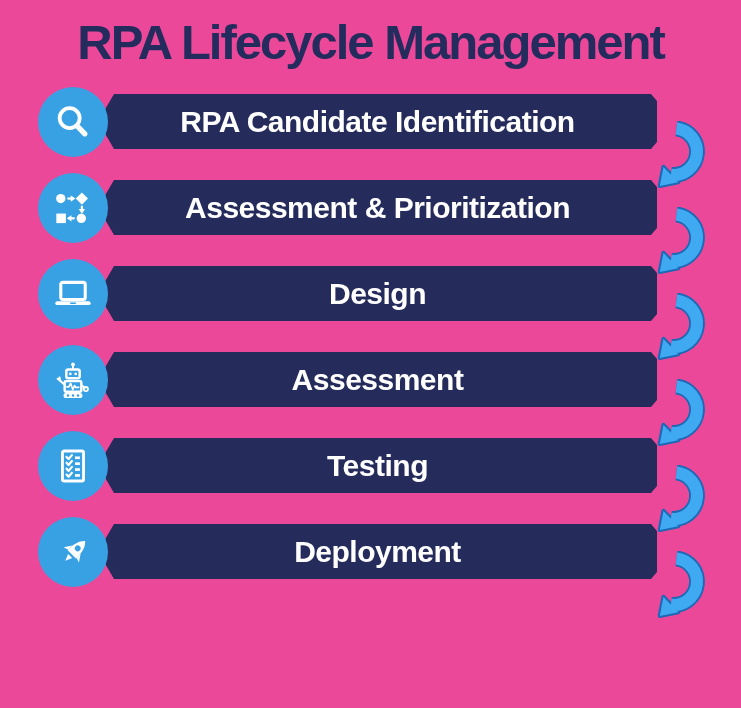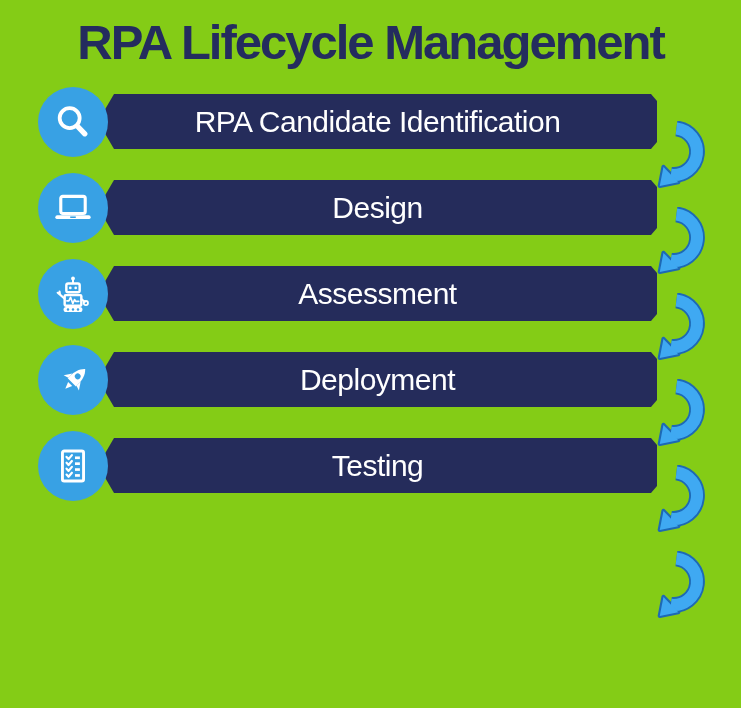--- a/index.html
+++ b/index.html
@@ -3,21 +3,21 @@
 <meta charset="utf-8">
 <style>
   * { margin: 0; padding: 0; box-sizing: border-box; }
   html, body { background: #ffffff; }
   body { font-family: "Liberation Sans", sans-serif; }
 
   .stage {
     position: relative;
     width: 741px;
     height: 708px;
-    background: #84cc16;
+    background: #ec4899;
     overflow: hidden;
   }
 
   .title {
     position: absolute;
     top: 14px;
     left: 0;
     width: 741px;
     text-align: center;
     font-size: 49px;
@@ -49,21 +49,21 @@
                        100% calc(100% - 7px), calc(100% - 6px) 100%,
                        16px 100%, 0 50%);
     display: flex;
     align-items: center;
     justify-content: center;
   }
 
   .banner .label {
     color: #ffffff;
     font-size: 30px;
-    font-weight: 400;
+    font-weight: 700;
     letter-spacing: -0.5px;
     white-space: nowrap;
   }
 
   .badge {
     position: absolute;
     left: 0;
     top: -7.5px;
     width: 70px;
     height: 70px;
@@ -98,20 +98,39 @@
         <span class="label">RPA Candidate Identification</span>
       </div>
       <div class="badge">
         <svg viewBox="0 0 36 36">
           <circle cx="15" cy="14.5" r="9" fill="none" stroke="#fff" stroke-width="3.4"></circle>
           <line x1="21.8" y1="21.6" x2="28.6" y2="28.6" stroke="#fff" stroke-width="4.8" stroke-linecap="round"></line>
         </svg>
       </div>
     </div>
 
+    <div class="row">
+      <div class="banner">
+        <span class="label">Assessment &amp; Prioritization</span>
+      </div>
+      <div class="badge">
+        <svg viewBox="0 0 36 36">
+          <circle cx="7" cy="9.5" r="4.2" fill="#fff"></circle>
+          <line x1="13" y1="9.5" x2="16.5" y2="9.5" stroke="#fff" stroke-width="2"></line>
+          <path d="M16,6.7 L20.2,9.5 L16,12.3 Z" fill="#fff"></path>
+          <path d="M26,4 L31.5,9.5 L26,15 L20.5,9.5 Z" fill="#fff"></path>
+          <line x1="26" y1="16" x2="26" y2="19.5" stroke="#fff" stroke-width="2"></line>
+          <path d="M23.2,19 L26,23.3 L28.8,19 Z" fill="#fff"></path>
+          <rect x="3" y="23" width="8.6" height="8.6" fill="#fff"></rect>
+          <line x1="19.5" y1="27.3" x2="16" y2="27.3" stroke="#fff" stroke-width="2"></line>
+          <path d="M16.6,24.5 L12.4,27.3 L16.6,30.1 Z" fill="#fff"></path>
+          <circle cx="25.5" cy="27.3" r="4.2" fill="#fff"></circle>
+        </svg>
+      </div>
+    </div>
 
     <div class="row">
       <div class="banner">
         <span class="label">Design</span>
       </div>
       <div class="badge">
         <svg viewBox="0 0 36 36">
           <rect x="7" y="7.5" width="22" height="15.5" rx="1.8" fill="none" stroke="#fff" stroke-width="2.8"></rect>
           <line x1="3.8" y1="26.3" x2="32.2" y2="26.3" stroke="#fff" stroke-width="3.4" stroke-linecap="round"></line>
           <line x1="15.5" y1="26.3" x2="20.5" y2="26.3" stroke="#38A1E4" stroke-width="1.4"></line>
@@ -138,54 +157,54 @@
           <rect x="9.5" y="29.6" width="17" height="4.6" rx="2.3" fill="#fff"></rect>
           <circle cx="13.5" cy="31.9" r="1.1" fill="#38A1E4"></circle>
           <circle cx="18" cy="31.9" r="1.1" fill="#38A1E4"></circle>
           <circle cx="22.5" cy="31.9" r="1.1" fill="#38A1E4"></circle>
         </svg>
       </div>
     </div>
 
     <div class="row">
       <div class="banner">
-        <span class="label">Deployment</span>
-      </div>
-      <div class="badge">
-        <svg viewBox="0 0 36 36">
-          <g transform="rotate(45 18 19)">
-            <path d="M18,3.5 C21.8,7 23.2,12 23.2,17.5 L23.2,20.5 L12.8,20.5 L12.8,17.5 C12.8,12 14.2,7 18,3.5 Z" fill="#fff"></path>
-            <circle cx="18" cy="13" r="2.6" fill="#38A1E4"></circle>
-            <path d="M12.8,14.5 L8.3,21.2 L12.8,19.8 Z" fill="#fff"></path>
-            <path d="M23.2,14.5 L27.7,21.2 L23.2,19.8 Z" fill="#fff"></path>
-            <path d="M15.4,22.6 L18,28.8 L20.6,22.6 Z" fill="#fff"></path>
-          </g>
-        </svg>
-      </div>
-    </div>
-
-    <div class="row">
-      <div class="banner">
         <span class="label">Testing</span>
       </div>
       <div class="badge">
         <svg viewBox="0 0 36 36">
           <rect x="8.5" y="4.5" width="19" height="27" rx="1.6" fill="none" stroke="#fff" stroke-width="2.6"></rect>
           <path d="M12.2,9.8 l1.8,2 l3,-3.6" fill="none" stroke="#fff" stroke-width="2" stroke-linecap="round" stroke-linejoin="round"></path>
           <line x1="19.8" y1="10.6" x2="24.2" y2="10.6" stroke="#fff" stroke-width="2.4"></line>
           <path d="M12.2,15.1 l1.8,2 l3,-3.6" fill="none" stroke="#fff" stroke-width="2" stroke-linecap="round" stroke-linejoin="round"></path>
           <line x1="19.8" y1="15.9" x2="24.2" y2="15.9" stroke="#fff" stroke-width="2.4"></line>
           <path d="M12.2,20.4 l1.8,2 l3,-3.6" fill="none" stroke="#fff" stroke-width="2" stroke-linecap="round" stroke-linejoin="round"></path>
           <line x1="19.8" y1="21.2" x2="24.2" y2="21.2" stroke="#fff" stroke-width="2.4"></line>
           <path d="M12.2,25.7 l1.8,2 l3,-3.6" fill="none" stroke="#fff" stroke-width="2" stroke-linecap="round" stroke-linejoin="round"></path>
           <line x1="19.8" y1="26.5" x2="24.2" y2="26.5" stroke="#fff" stroke-width="2.4"></line>
         </svg>
       </div>
     </div>
 
+    <div class="row">
+      <div class="banner">
+        <span class="label">Deployment</span>
+      </div>
+      <div class="badge">
+        <svg viewBox="0 0 36 36">
+          <g transform="rotate(45 18 19)">
+            <path d="M18,3.5 C21.8,7 23.2,12 23.2,17.5 L23.2,20.5 L12.8,20.5 L12.8,17.5 C12.8,12 14.2,7 18,3.5 Z" fill="#fff"></path>
+            <circle cx="18" cy="13" r="2.6" fill="#38A1E4"></circle>
+            <path d="M12.8,14.5 L8.3,21.2 L12.8,19.8 Z" fill="#fff"></path>
+            <path d="M23.2,14.5 L27.7,21.2 L23.2,19.8 Z" fill="#fff"></path>
+            <path d="M15.4,22.6 L18,28.8 L20.6,22.6 Z" fill="#fff"></path>
+          </g>
+        </svg>
+      </div>
+    </div>
+
 
   </div>
 
   <svg class="flow-arrow" style="top:121px" viewBox="0 0 56 82">
     <path d="M22,8 A25,25 0 1 1 16,58" fill="none" stroke="#1D69B5" stroke-width="17"></path>
     <polygon points="8,49.5 24,66 4,70" fill="#1D69B5" stroke="#1D69B5" stroke-width="4.5" stroke-linejoin="round"></polygon>
     <path d="M22,8 A25,25 0 1 1 16,58" fill="none" stroke="#3FA9F2" stroke-width="13"></path>
     <polygon points="8,49.5 24,66 4,70" fill="#3FA9F2"></polygon>
   </svg>
   <svg class="flow-arrow" style="top:207px" viewBox="0 0 56 82">

